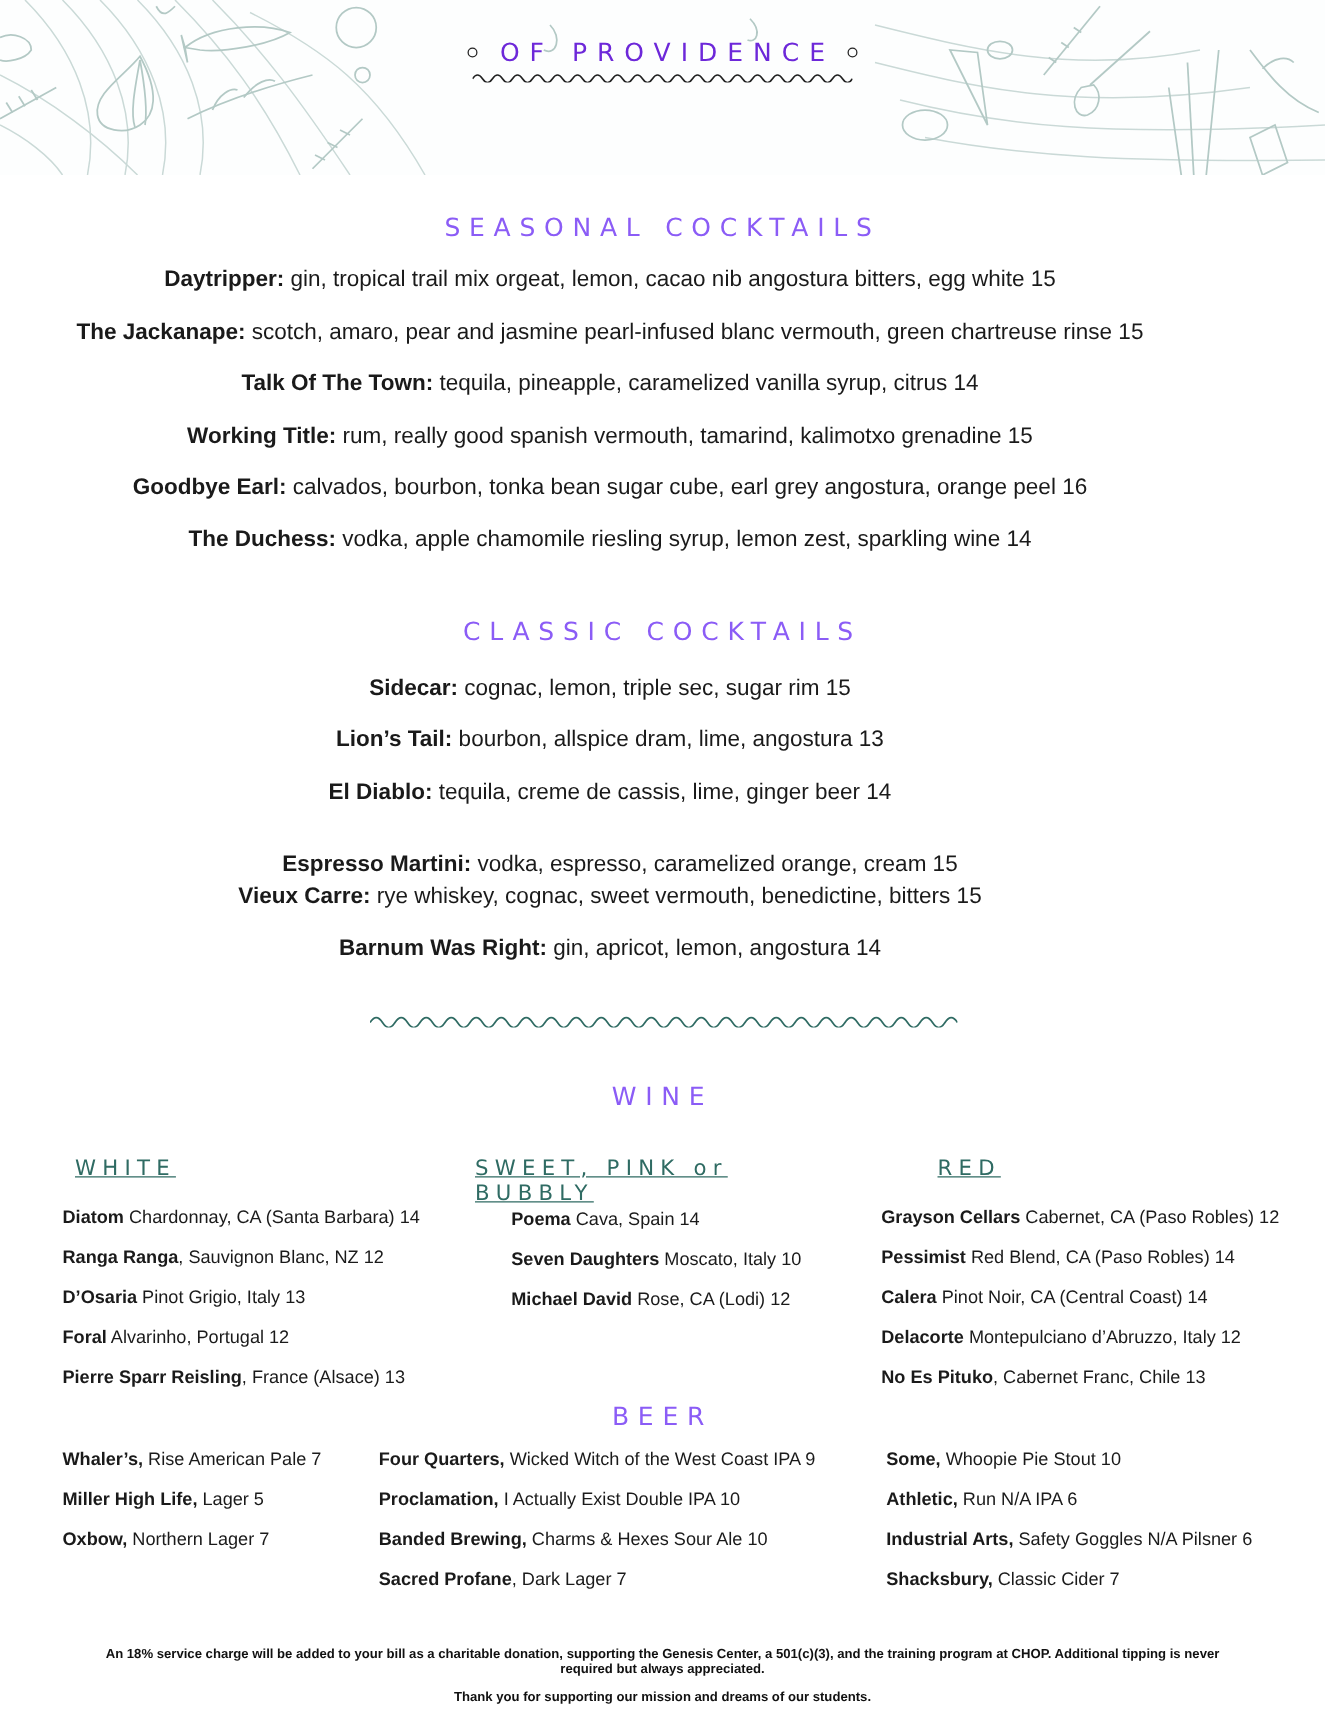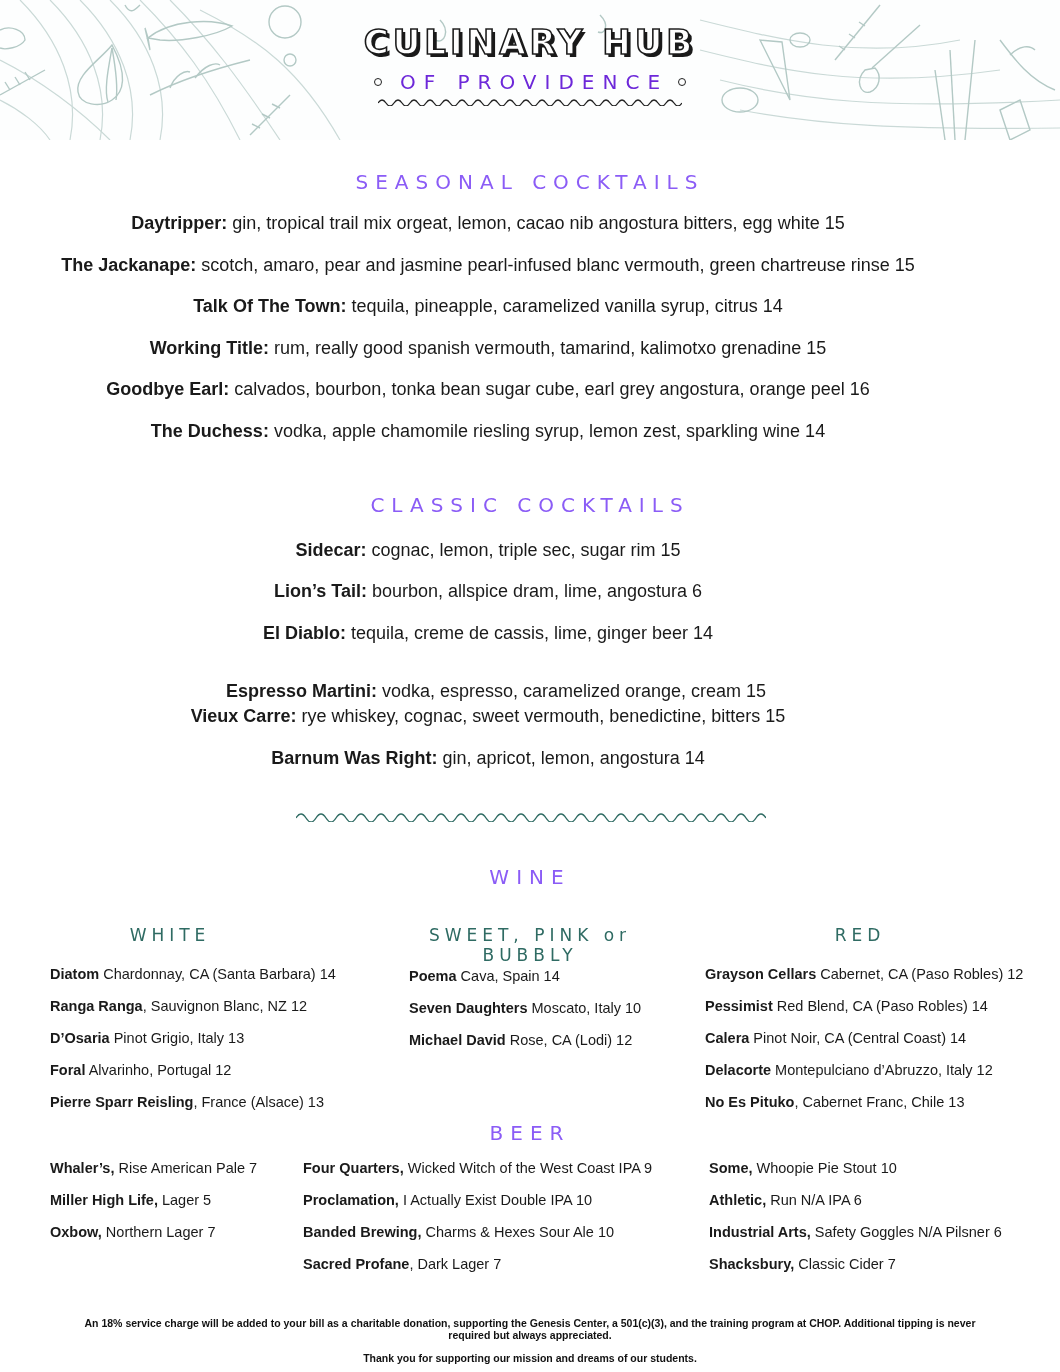--- a/index.html
+++ b/index.html
@@ -18,22 +18,22 @@
   .logo-sub { margin-top: 8px; display: flex; justify-content: center; align-items: center; gap: 10px; }
   .logo-sub .dot { width: 8px; height: 8px; border: 1.5px solid #222; border-radius: 50%; display: inline-block; }
   .logo-sub .txt { font-family: "DejaVu Sans", sans-serif; font-size: 20px; letter-spacing: 8px; color: #6d28d9; padding-left: 8px; }
   .logo-wave { display: block; margin: 4px auto 0; }
 
   .section-title {
     position: absolute; left: 0; width: 1060px; text-align: center;
     font-family: "DejaVu Sans", sans-serif; font-size: 20px; letter-spacing: 7px; color: #8b5cf6; font-weight: normal;
   }
   .sub-title {
-    position: absolute; text-align: center;
-    font-family: "DejaVu Sans", sans-serif; font-size: 17px; letter-spacing: 5px; color: #2f6b63;
+    position: absolute; 
+    font-family: "DejaVu Sans", sans-serif; font-size: 17px; letter-spacing: 5px; color: #2f6b63; text-decoration: underline;
   }
   .cocktail {
     position: absolute; left: 0; width: 976px; text-align: center; font-size: 18px; line-height: 22px; color: #1a1a1a;
   }
   .cocktail b { font-weight: bold; }
 
   .divider { position: absolute; left: 296px; top: 810px; }
 
   .col-item { position: absolute; font-size: 14.5px; line-height: 18px; white-space: nowrap; color: #1a1a1a; }
   .col-item b { font-weight: bold; }
@@ -109,21 +109,20 @@
       <path d="M1000 40 C1015 60 1030 80 1055 90"></path>
         <path d="M1010 55 C1020 45 1030 45 1035 50"></path>
 
       <path d="M125 5 C130 15 135 10 140 5"></path>
       <path d="M440 20 C450 30 445 45 435 40"></path>
         <path d="M600 15 C610 25 605 35 598 32"></path>
     </g>
   </svg>
 
   <div class="logo">
-    <div class="logo-title">CULINARY HUB</div>
     <div class="logo-sub">
       <span class="dot"></span>
       <span class="txt">OF PROVIDENCE</span>
       <span class="dot"></span>
     </div>
     <svg class="logo-wave" width="304" height="8" viewBox="0 0 304 8">
       <path d="M0 5 q4 -6 8 0 t8 0 t8 0 t8 0 t8 0 t8 0 t8 0 t8 0 t8 0 t8 0 t8 0 t8 0 t8 0 t8 0 t8 0 t8 0 t8 0 t8 0 t8 0 t8 0 t8 0 t8 0 t8 0 t8 0 t8 0 t8 0 t8 0 t8 0 t8 0 t8 0 t8 0 t8 0 t8 0 t8 0 t8 0 t8 0 t8 0 t8 0" fill="none" stroke="#222" stroke-width="1.3"></path>
     </svg>
   </div>
 </div>
@@ -131,21 +130,21 @@
 <div class="section-title" style="top:170px;">SEASONAL COCKTAILS</div>
 <div class="cocktail" style="top:212px;"><b>Daytripper:</b><span> gin, tropical trail mix orgeat, lemon, cacao nib angostura bitters, egg white 15</span></div>
 <div class="cocktail" style="top:254px;"><b>The Jackanape:</b><span> scotch, amaro, pear and jasmine pearl-infused blanc vermouth, green chartreuse rinse 15</span></div>
 <div class="cocktail" style="top:295px;"><b>Talk Of The Town:</b><span> tequila, pineapple, caramelized vanilla syrup, citrus 14</span></div>
 <div class="cocktail" style="top:337px;"><b>Working Title:</b><span> rum, really good spanish vermouth, tamarind, kalimotxo grenadine 15</span></div>
 <div class="cocktail" style="top:378px;"><b>Goodbye Earl:</b><span> calvados, bourbon, tonka bean sugar cube, earl grey angostura, orange peel 16</span></div>
 <div class="cocktail" style="top:420px;"><b>The Duchess:</b><span> vodka, apple chamomile riesling syrup, lemon zest, sparkling wine 14</span></div>
 
 <div class="section-title" style="top:493px;">CLASSIC COCKTAILS</div>
 <div class="cocktail" style="top:539px;"><b>Sidecar:</b><span> cognac, lemon, triple sec, sugar rim 15</span></div>
-<div class="cocktail" style="top:580px;"><b>Lion’s Tail:</b><span> bourbon, allspice dram, lime, angostura 6</span></div>
+<div class="cocktail" style="top:580px;"><b>Lion’s Tail:</b><span> bourbon, allspice dram, lime, angostura 13</span></div>
 <div class="cocktail" style="top:622px;"><b>El Diablo:</b><span> tequila, creme de cassis, lime, ginger beer 14</span></div>
 <div class="cocktail" style="top:680px;padding-left:16px;"><b>Espresso Martini:</b><span> vodka, espresso, caramelized orange, cream 15</span></div>
 <div class="cocktail" style="top:705px;"><b>Vieux Carre:</b><span> rye whiskey, cognac, sweet vermouth, benedictine, bitters 15</span></div>
 <div class="cocktail" style="top:747px;"><b>Barnum Was Right:</b><span> gin, apricot, lemon, angostura 14</span></div>
 
 <svg class="divider" width="470" height="12" viewBox="0 0 470 12">
   <path d="M0 8 q5 -8 10 0 t10 0 t10 0 t10 0 t10 0 t10 0 t10 0 t10 0 t10 0 t10 0 t10 0 t10 0 t10 0 t10 0 t10 0 t10 0 t10 0 t10 0 t10 0 t10 0 t10 0 t10 0 t10 0 t10 0 t10 0 t10 0 t10 0 t10 0 t10 0 t10 0 t10 0 t10 0 t10 0 t10 0 t10 0 t10 0 t10 0 t10 0 t10 0 t10 0 t10 0 t10 0 t10 0 t10 0 t10 0 t10 0 t10 0" fill="none" stroke="#2f6b63" stroke-width="1.4"></path>
 </svg>
 
 <div class="section-title" style="top:865px;">WINE</div>

